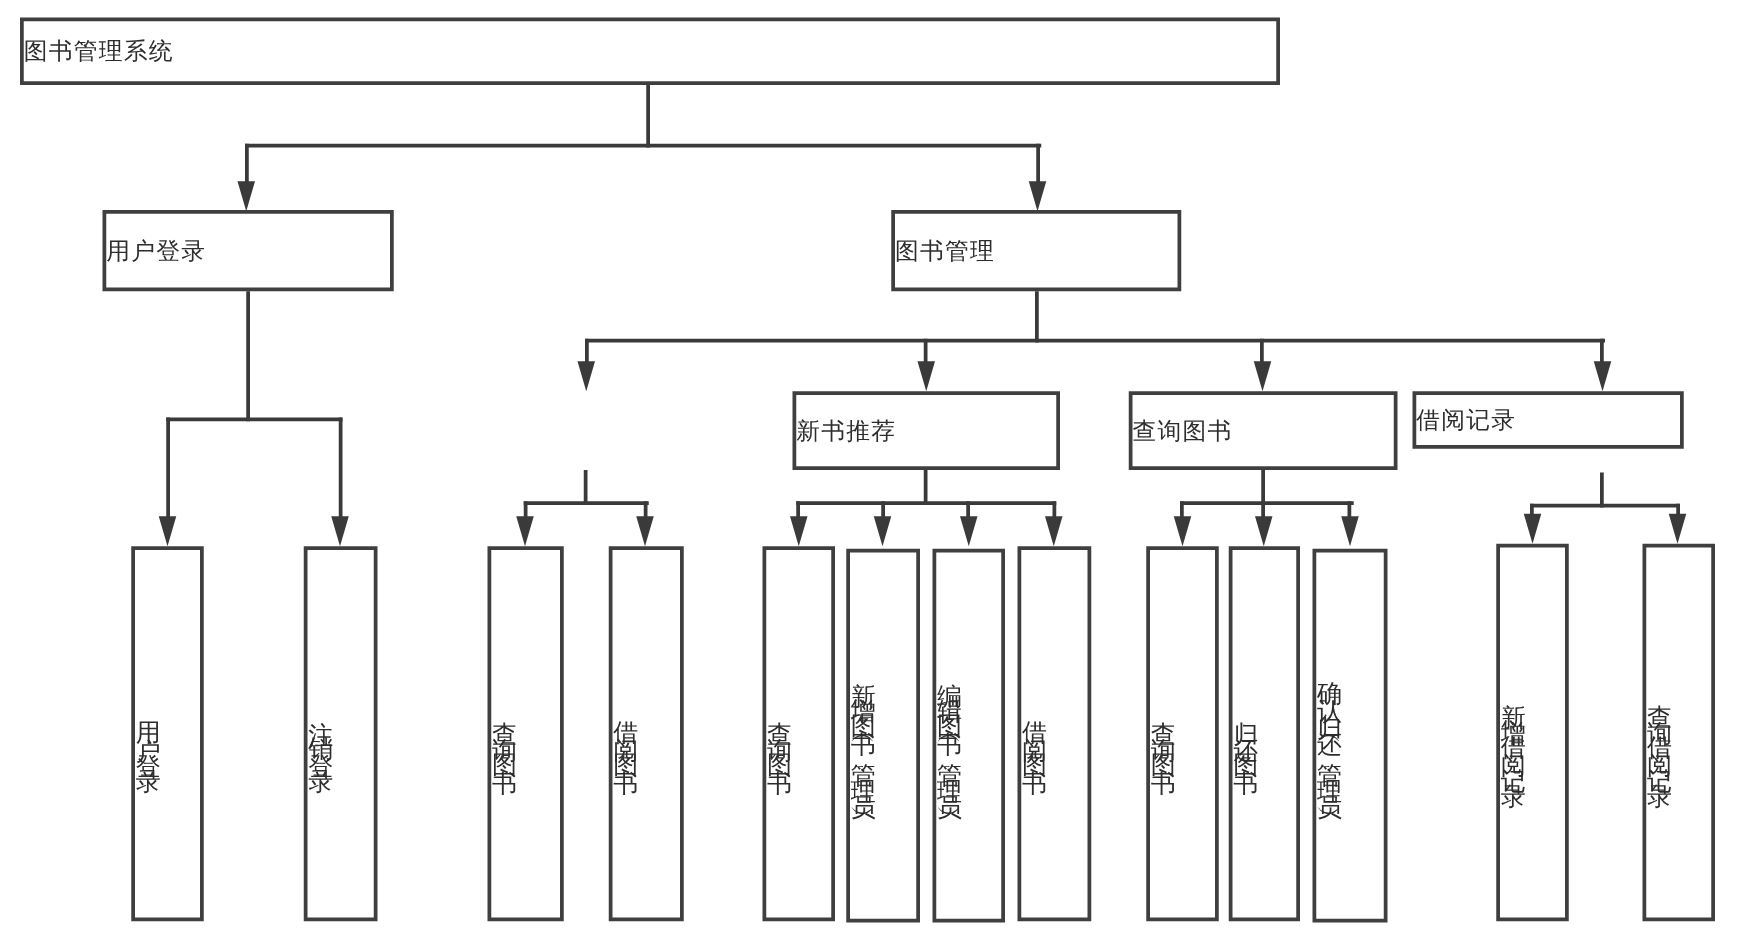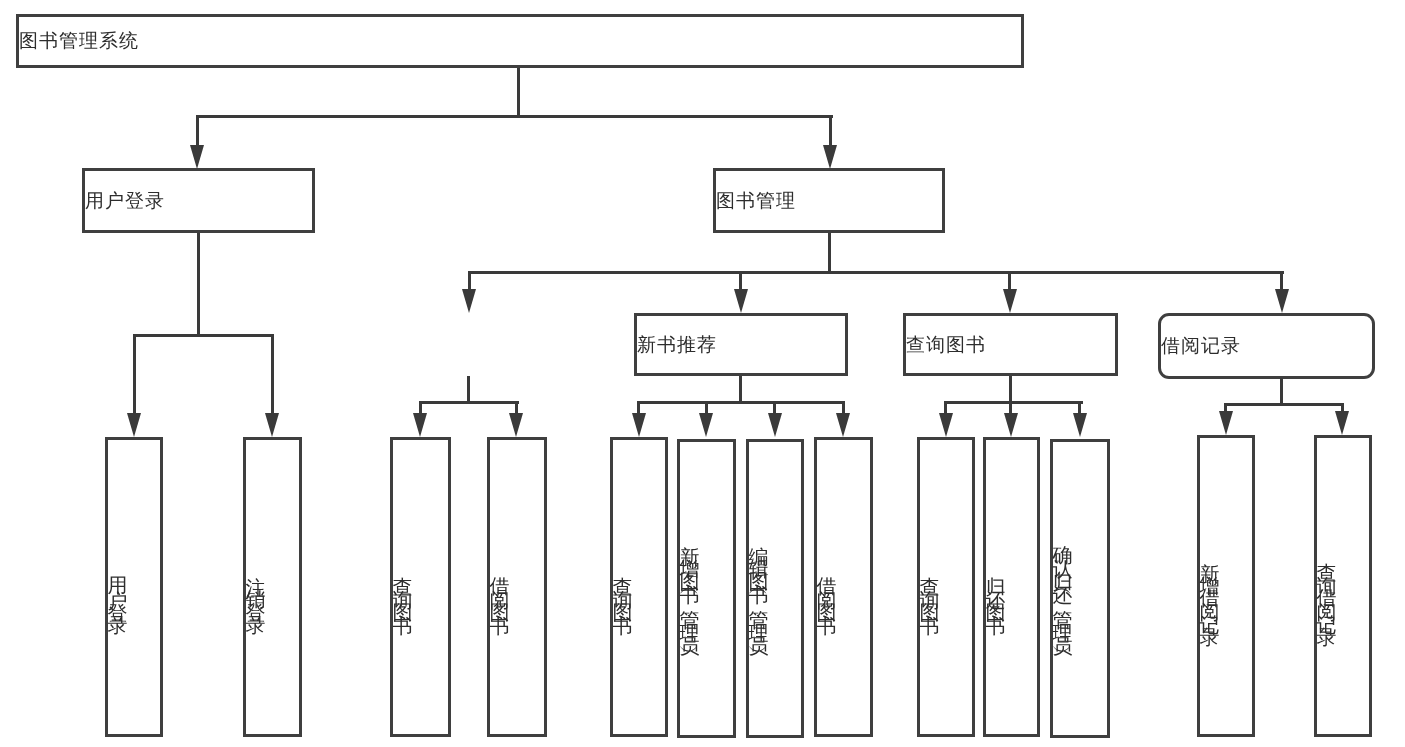--- a/index.html
+++ b/index.html
@@ -42,21 +42,21 @@
   <div class="box" style="left:713px;top:168px;width:232px;height:65px;font-family:Liberation Mono, monospace;">
     <span class="hlabel">图书管理</span>
   </div>
 
   <div class="box" style="left:634px;top:313px;width:214px;height:63px;">
     <span class="hlabel">新书推荐</span>
   </div>
   <div class="box" style="left:903px;top:313px;width:215px;height:63px;">
     <span class="hlabel">查询图书</span>
   </div>
-  <div class="box" style="left:1158px;top:313px;width:217px;height:66px;border-radius:11px;">
+  <div class="box" style="left:1130px;top:313px;width:217px;height:46px;">
     <span class="hlabel">借阅记录</span>
   </div>
 
   <div class="box" style="left:105px;top:437px;width:58px;height:300px;">
     <span class="vtext">用户登录</span>
   </div>
   <div class="box" style="left:243px;top:437px;width:59px;height:300px;">
     <span class="vtext">注销登录</span>
   </div>
 

